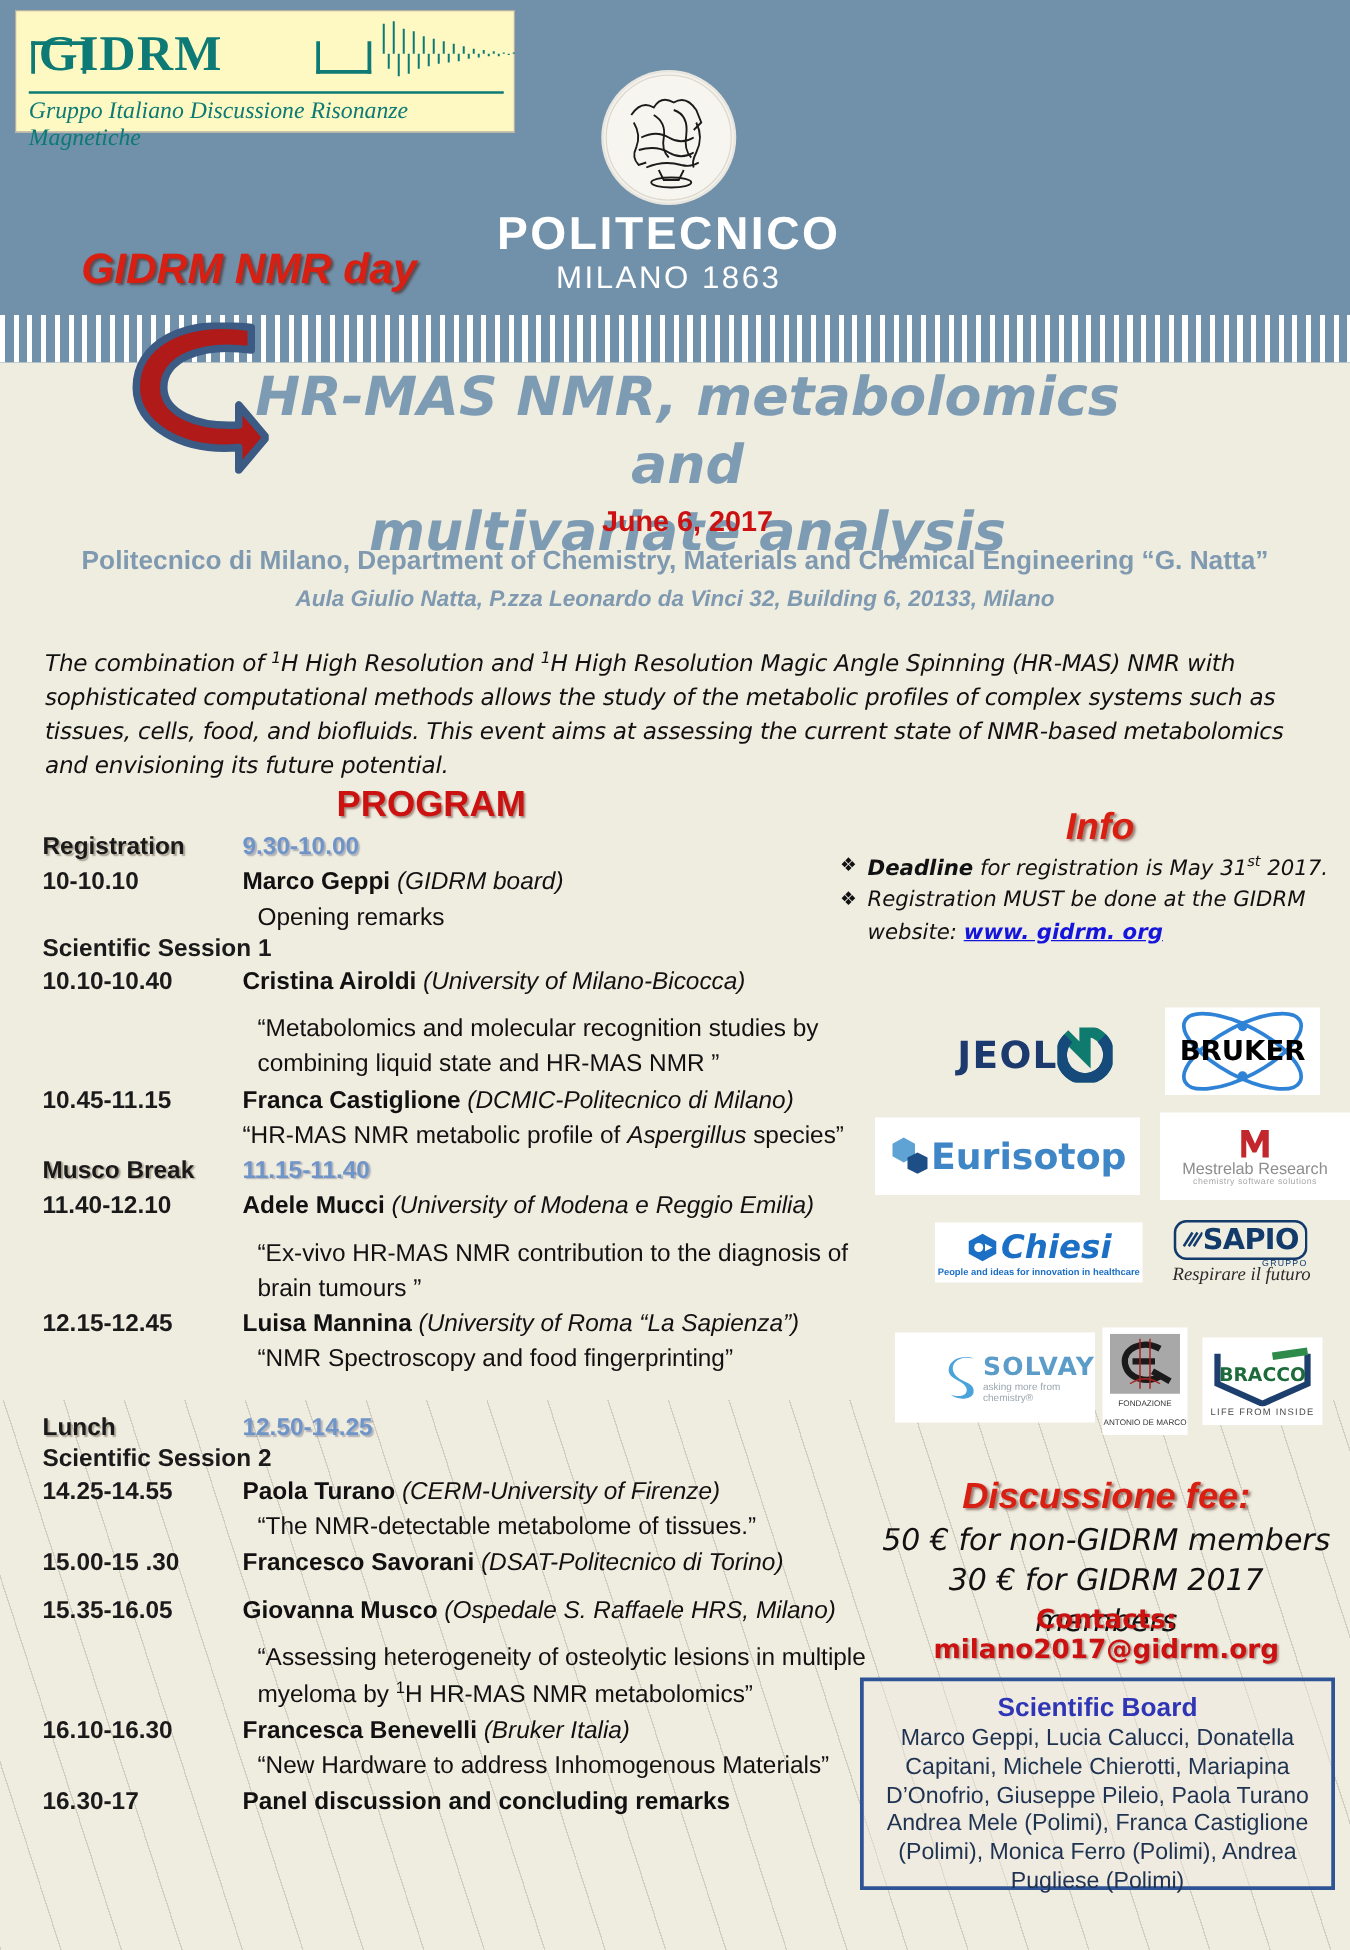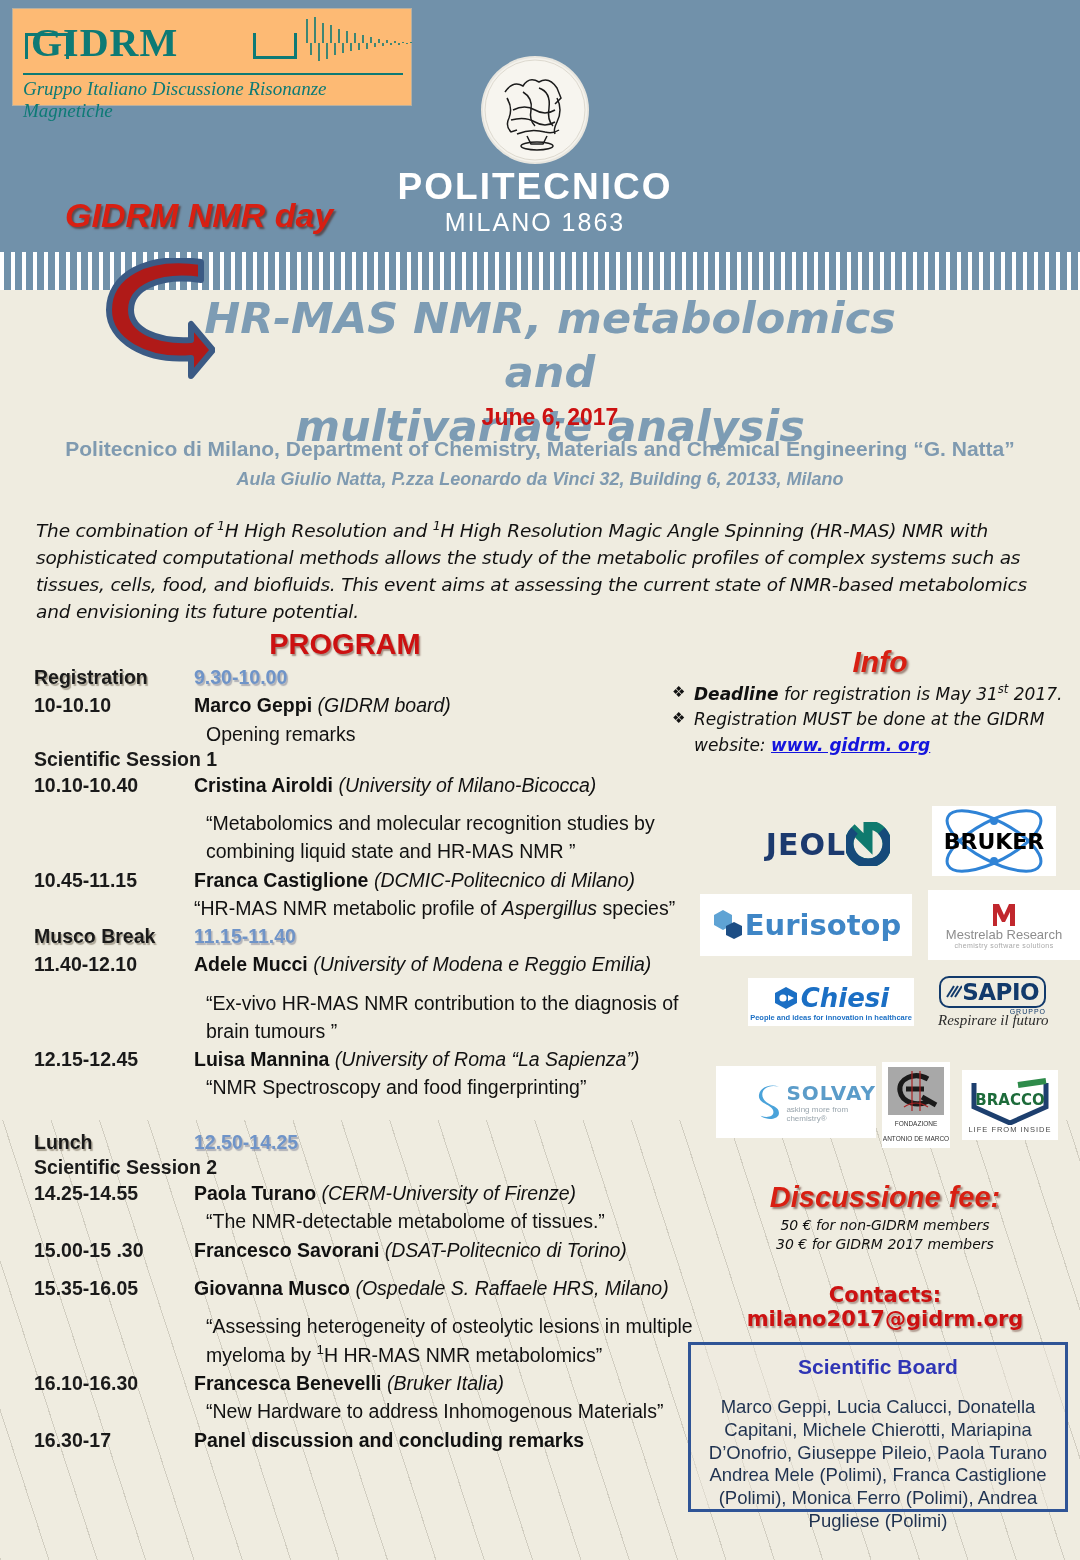--- a/index.html
+++ b/index.html
@@ -11,21 +11,21 @@
     position: relative;
   }
   
   #header-band {
     position: absolute; left: 0; top: 0; width: 1080px; height: 290px;
     background: #7191aa;
     overflow: hidden;
   }
   #gidrm-logo-box {
     position: absolute; left: 12px; top: 8px; width: 400px; height: 98px;
-    background: #fdba74; border: 1px solid #b8b0a0;
+    background: #fef9c3; border: 1px solid #b8b0a0;
   }
   .gidrm-wordmark {
     position: absolute; left: 18px; top: 10px;
     font-family: "Liberation Serif", serif;
     font-size: 40px; font-weight: bold; color: #0d7a75;
     letter-spacing: 1px;
   }
   .gidrm-bracketL, .gidrm-bracketR {
     position: absolute; top: 24px; height: 26px; border: 3px solid #0d7a75;
   }
@@ -209,39 +209,39 @@
   .fond-txt { font-size: 6.5px; color: #333; text-align: center; line-height: 1.4; }
   
   #fee-title {
     position: absolute; left: 700px; top: 1181px; width: 370px; text-align: center;
     font-size: 29px; font-weight: bold; font-style: italic; color: #d81f12;
     text-shadow: 2px 2px 2px rgba(70,20,10,0.5);
   }
   #fee-lines {
     position: absolute; left: 700px; top: 1216px; width: 370px; text-align: center;
     font-family: "DejaVu Sans", sans-serif;
-    font-size: 14px; font-style: italic; color: #111; line-height: 1.35;
+    font-size: 24px; font-style: italic; color: #111; line-height: 1.35;
   }
   #contacts {
     position: absolute; left: 690px; top: 1283px; width: 390px; text-align: center;
     font-family: "DejaVu Sans", sans-serif;
     font-size: 21px; font-weight: bold; color: #cc1111;
     text-shadow: 1.5px 1.5px 1.5px rgba(80,30,20,0.4);
   }
   
   #board-box {
     position: absolute; left: 688px; top: 1342px; width: 380px; height: 170px;
     border: 3px solid #2f5496; background: rgba(239,236,224,0.45);
   }
   #board-title {
     text-align: center; margin-top: 10px;
     font-size: 21px; font-weight: bold; color: #2f35b5;
   }
   #board-members {
-    text-align: center; margin-top: 17px; padding: 0 8px;
+    text-align: center; margin-top: 0; padding: 0 8px;
     font-size: 18.5px; color: #1f3250; line-height: 1.23;
   }
 </style>
 </head>
 <body>
 
 <div id="header-band">
 
   <div id="gidrm-logo-box">
     <div class="gidrm-bracketL"></div>

